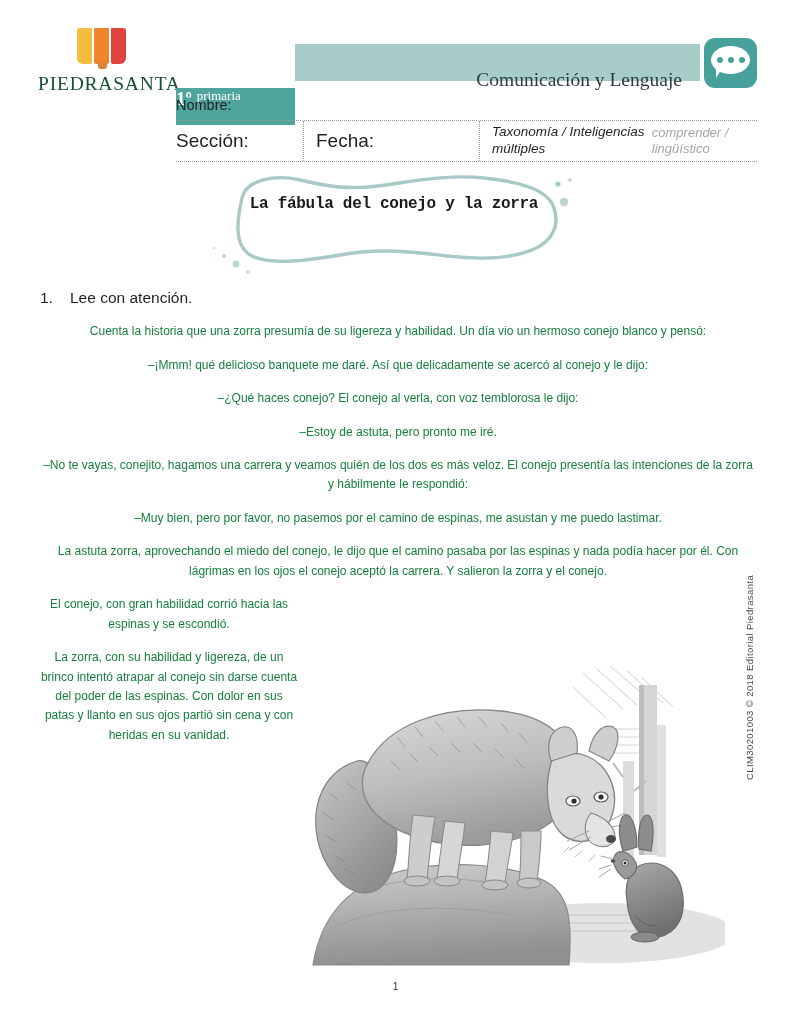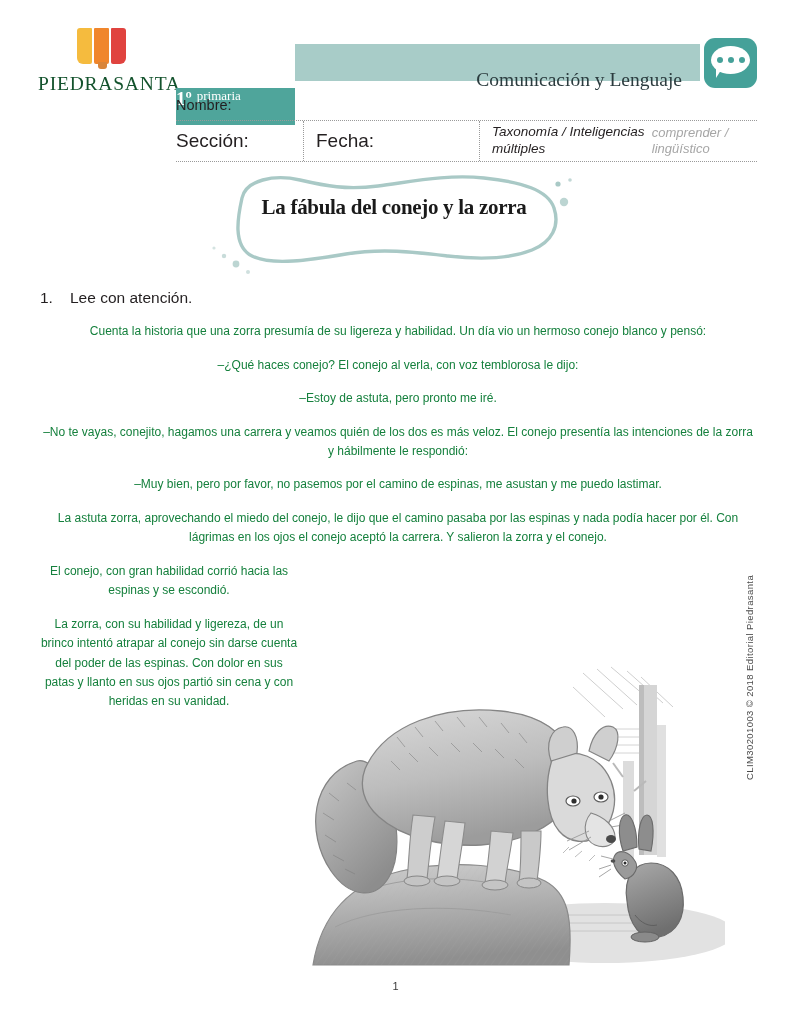--- a/index.html
+++ b/index.html
@@ -210,23 +210,23 @@
     width: 400px;
     height: 112px;
   }
   .title-wrap svg { position: absolute; inset: 0; }
   .title-text {
     position: absolute;
     left: 48px;
     top: 26px;
     width: 300px;
     text-align: center;
-    font-family: Liberation Serif, serif;
+    font-family: Liberation Mono, monospace;
     font-weight: 700;
-    font-size: 21px;
+    font-size: 16px;
     line-height: 1.25;
     color: #1a1a1a;
     letter-spacing: -0.3px;
   }
 
   
   .content {
     position: absolute;
     left: 40px;
     top: 286px;
@@ -361,20 +361,21 @@
   </div>
 
   <div class="content">
 
     <div class="instruction">
       <span class="num">1.</span>
       <span>Lee con atención.</span>
     </div>
 
     <p class="para">Cuenta la historia que una zorra presumía de su ligereza y habilidad. Un día vio un hermoso conejo blanco y pensó:</p>
+    <p class="para">–¡Mmm! qué delicioso banquete me daré. Así que delicadamente se acercó al conejo y le dijo:</p>
     <p class="para">–¿Qué haces conejo? El conejo al verla, con voz temblorosa le dijo:</p>
     <p class="para">–Estoy de astuta, pero pronto me iré.</p>
     <p class="para">–No te vayas, conejito, hagamos una carrera y veamos quién de los dos es más veloz. El conejo presentía las intenciones de la zorra y hábilmente le respondió:</p>
     <p class="para">–Muy bien, pero por favor, no pasemos por el camino de espinas, me asustan y me puedo lastimar.</p>
     <p class="para">La astuta zorra, aprovechando el miedo del conejo, le dijo que el camino pasaba por las espinas y nada podía hacer por él. Con lágrimas en los ojos el conejo aceptó la carrera. Y salieron la zorra y el conejo.</p>
 
     <p class="para narrow">El conejo, con gran habilidad corrió hacia las espinas y se escondió.</p>
     <p class="para narrow">La zorra, con su habilidad y ligereza, de un brinco intentó atrapar al conejo sin darse cuenta del poder de las espinas. Con dolor en sus patas y llanto en sus ojos partió sin cena y con heridas en su vanidad.</p>
   </div>
 

